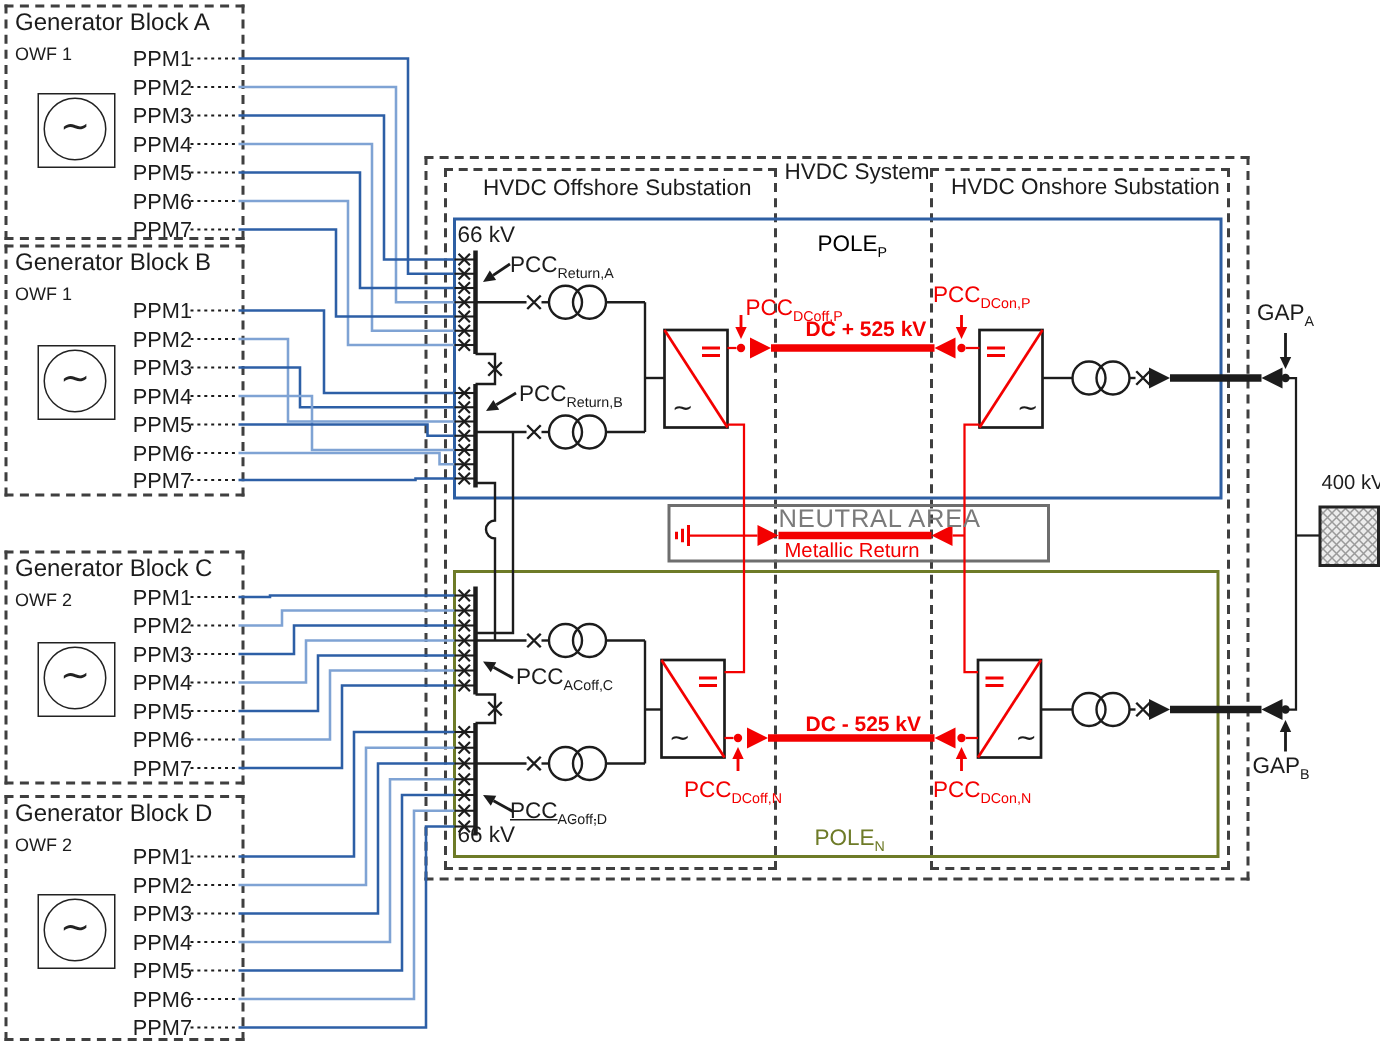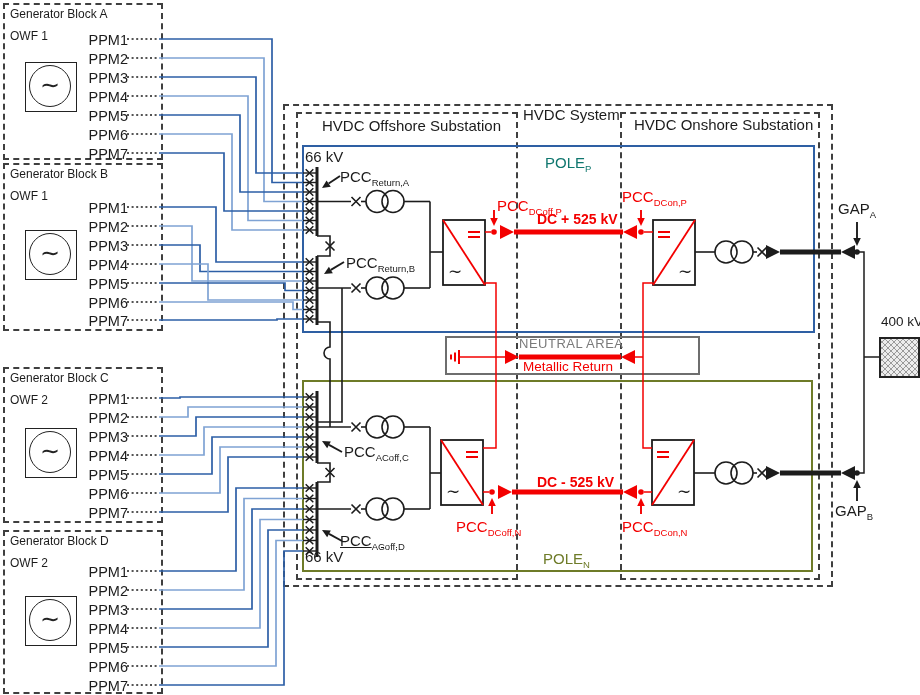--- a/index.html
+++ b/index.html
@@ -2,28 +2,28 @@
 <html><head>
 <meta charset="utf-8">
 <style>
   html,body{margin:0;padding:0;background:#fff;}
   #stage{position:relative;width:920px;height:695px;background:#fff;overflow:hidden;
          font-family:"Liberation Sans",sans-serif;color:#1c1c1c;}
   .box-dashed{position:absolute;border:2px dashed #3f3f3f;box-sizing:border-box;background:transparent;}
   .box-solid{position:absolute;box-sizing:border-box;background:transparent;}
   .lbl{position:absolute;white-space:nowrap;line-height:1.1;}
   .t15{font-size:15px;}
-  .t13{font-size:13px;}
+  .t13{font-size:17px;}
   .semibold{font-weight:600;}
   .red{color:#f30000;}
   .gray{color:#7a7a7a;letter-spacing:.5px;}
-  .blue{color:#0f766e;}
+  .blue{color:#000000;}
   .olive{color:#6e7b28;}
   .pcc sub, .pole sub, .gapl sub{font-size:9.5px;}
-  .gen-block .title{position:absolute;left:5px;top:2px;font-size:12px;}
+  .gen-block .title{position:absolute;left:5px;top:2px;font-size:16px;}
   .gen-block .owf{position:absolute;left:5px;top:24px;font-size:12px;}
   .ppm-label{position:absolute;width:40px;text-align:right;font-size:14.5px;}
   .gen-sym{position:absolute;width:52px;height:50px;border:1.6px solid #222;background:#fff;box-sizing:border-box;}
   .gen-circle{position:absolute;left:3px;top:2px;width:42px;height:42px;border:1.4px solid #222;
               border-radius:50%;box-sizing:border-box;text-align:center;line-height:38px;font-size:24px;color:#222;}
   svg{position:absolute;left:0;top:0;}
 </style>
 </head>
 <body>
 

